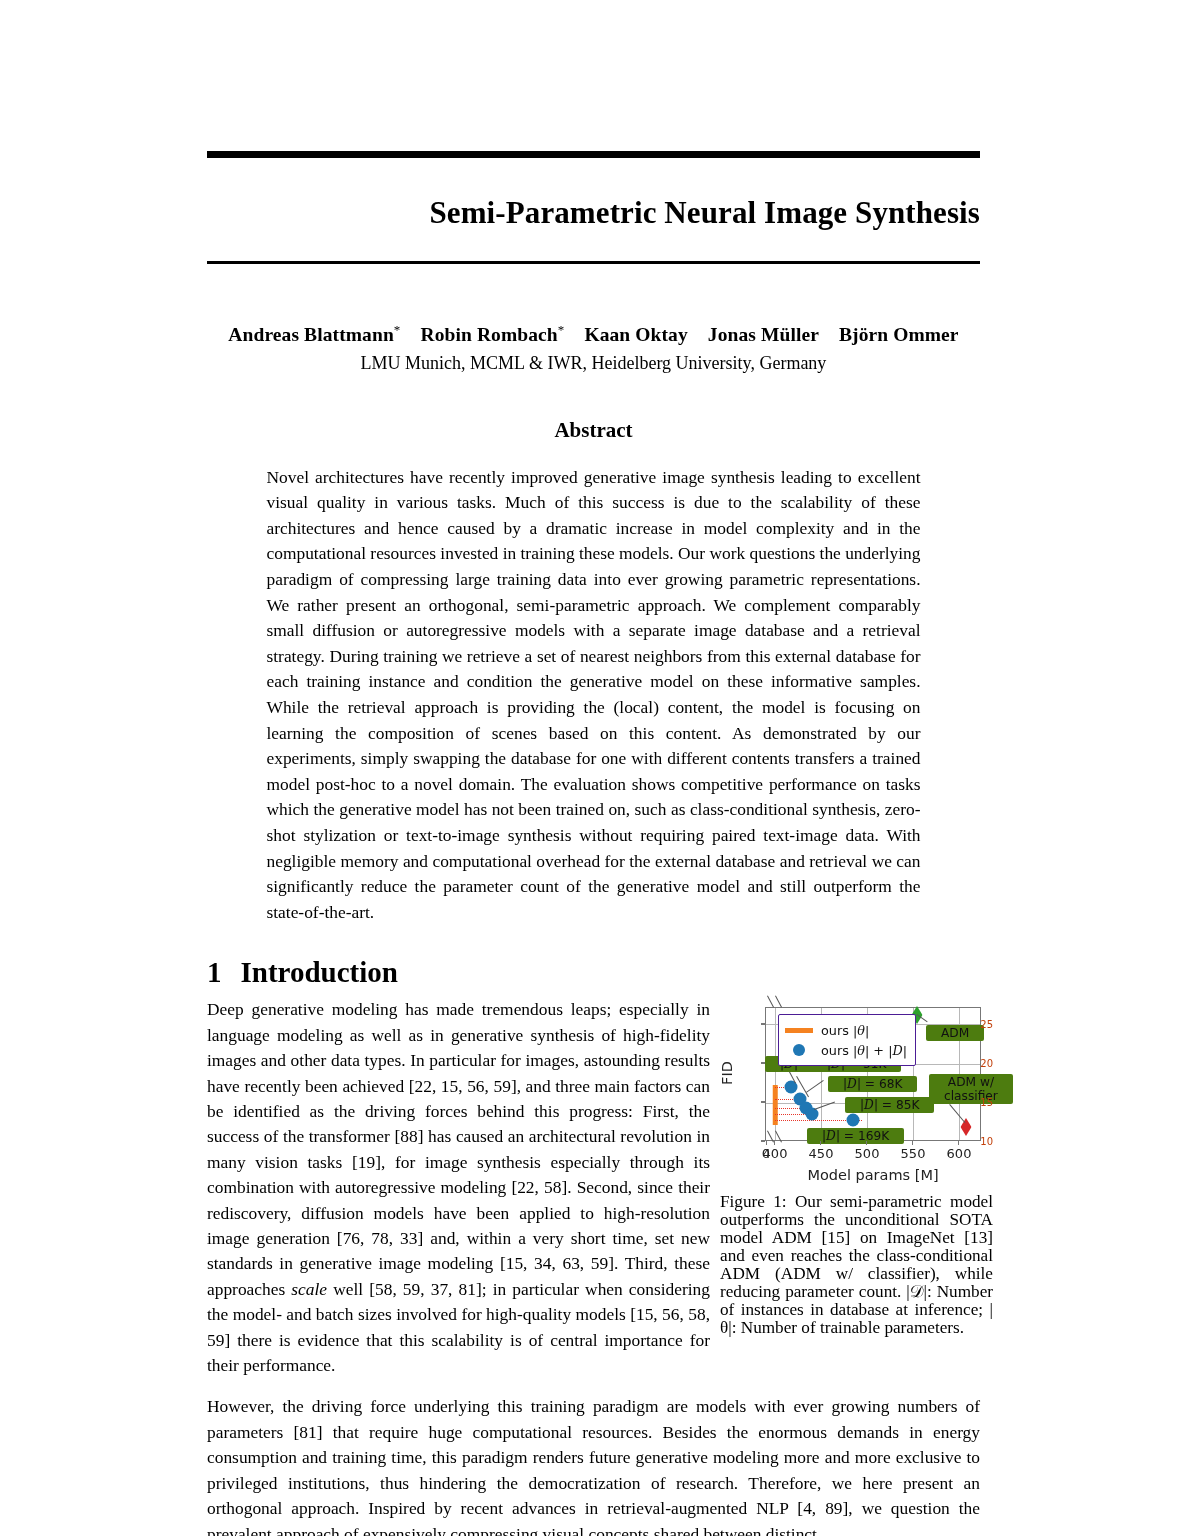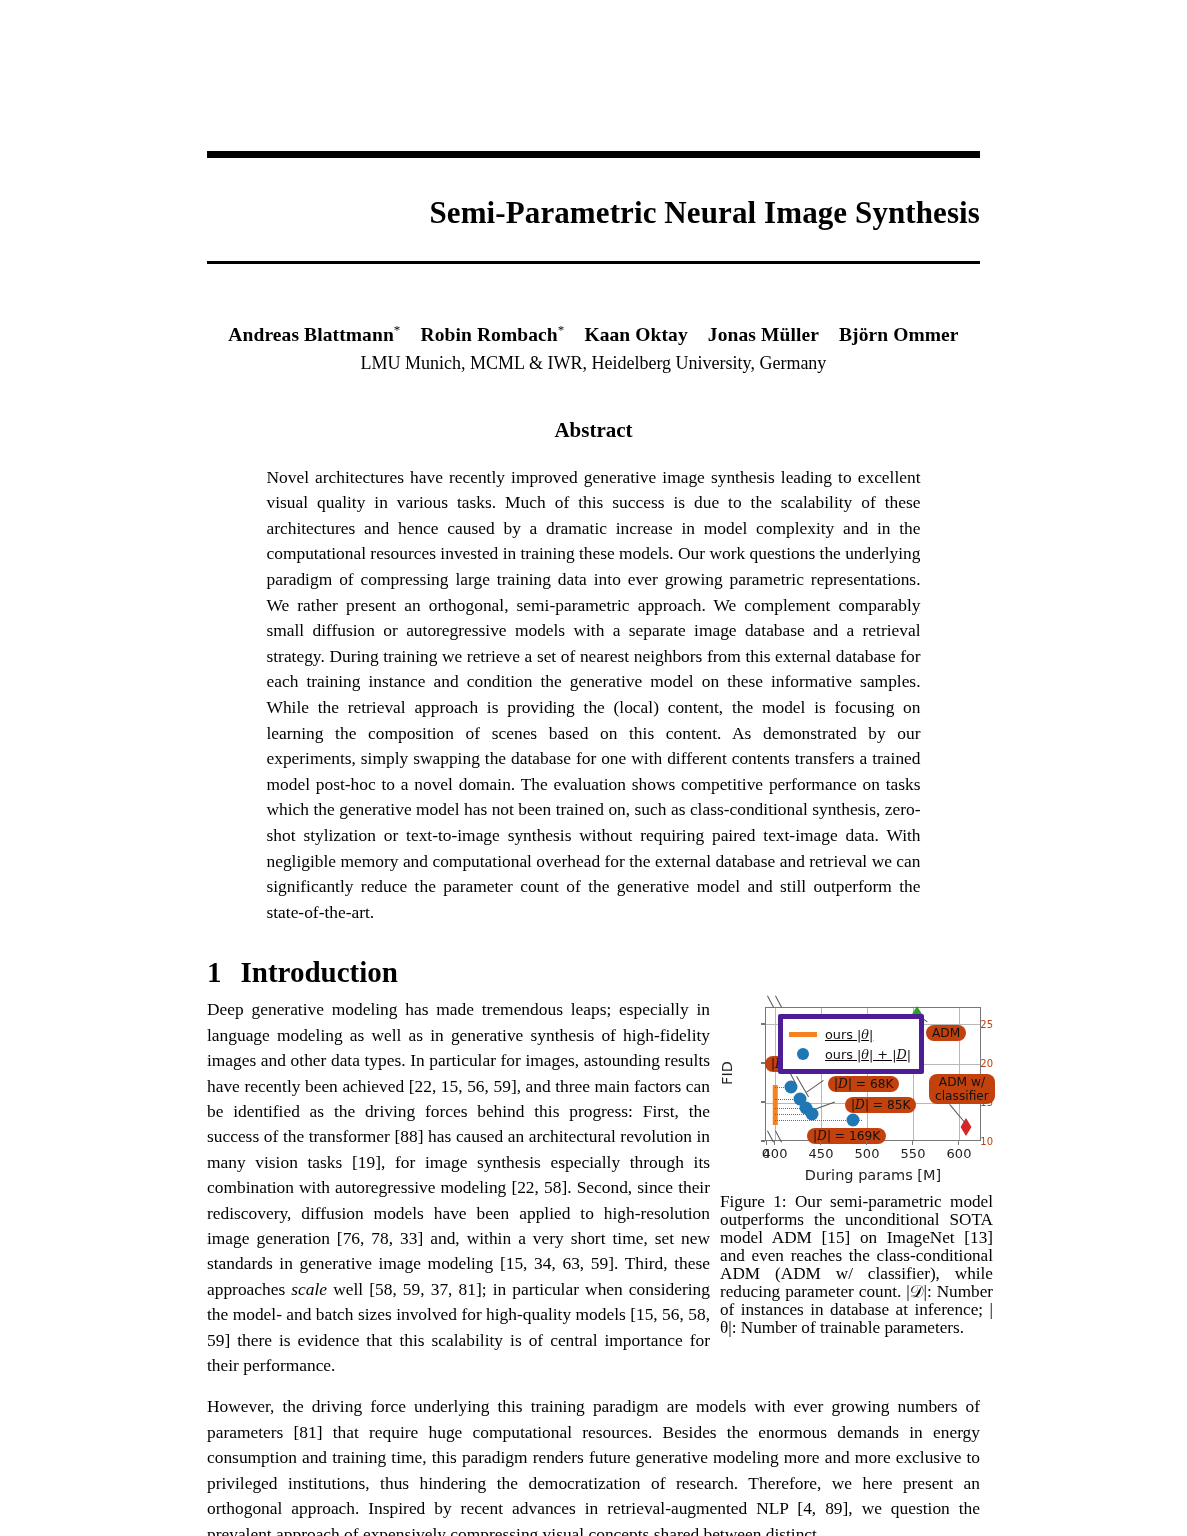--- a/index.html
+++ b/index.html
@@ -228,42 +228,41 @@
   }
   .break-mark {
     position: absolute;
     width: 13px;
     height: 0;
     border-top: 1.3px solid #555;
     transform: rotate(62deg);
   }
   .annot {
     position: absolute;
-    background: #c2410c;
+    background: #4d7c0f;
     color: #111;
     font-size: 12.2px;
-    padding: 1px 6px;
+    padding: 1px 15px;
     white-space: nowrap;
-    border-radius: 8px;
+    border-radius: 2px;
     line-height: 14px;
   }
   .annot i { font-family: "DejaVu Serif", serif; font-style: italic; }
   .leader {
     position: absolute;
     height: 0;
     border-top: 1.1px solid #555;
     transform-origin: 0 0;
   }
   .legend-box {
     position: absolute;
     background: #fff;
-    border: 5px solid #4c1d95;
+    border: 1px solid #4c1d95;
     border-radius: 2px;
     padding: 5px 8px 5px 6px;
-    text-decoration: underline;
   }
   .legend-row {
     display: flex;
     align-items: center;
     height: 20px;
   }
   .legend-swatch-line {
     width: 28px; height: 4.5px;
     background: #f58220;
     margin-right: 8px;
@@ -400,21 +399,21 @@
             <div class="xtick-label" style="left:101px; top:147px;">450</div>
             <div class="xtick-label" style="left:147px; top:147px;">500</div>
             <div class="xtick-label" style="left:193px; top:147px;">550</div>
             <div class="xtick-label" style="left:239px; top:147px;">600</div>
 
             <div class="break-mark" style="left:44px; top:2px;"></div>
             <div class="break-mark" style="left:52px; top:2px;"></div>
             <div class="break-mark" style="left:44px; top:137px;"></div>
             <div class="break-mark" style="left:52px; top:137px;"></div>
 
-            <div class="axis-title-x">During params [M]</div>
+            <div class="axis-title-x">Model params [M]</div>
             <div class="axis-title-y">FID</div>
           </div>
         </div>
 
         <div class="fig-caption">Figure 1: Our semi-parametric model outperforms the unconditional SOTA model ADM [15] on ImageNet [13] and even reaches the class-conditional ADM (ADM w/ classifier), while reducing parameter count. |𝒟|: Number of instances in database at inference; |θ|: Number of trainable parameters.</div>
       </div>
     </div>
 
     <div class="fullpara">However, the driving force underlying this training paradigm are models with ever growing numbers of parameters [81] that require huge computational resources. Besides the enormous demands in energy consumption and training time, this paradigm renders future generative modeling more and more exclusive to privileged institutions, thus hindering the democratization of research. Therefore, we here present an orthogonal approach. Inspired by recent advances in retrieval-augmented NLP [4, 89], we question the prevalent approach of expensively compressing visual concepts shared between distinct</div>
 

